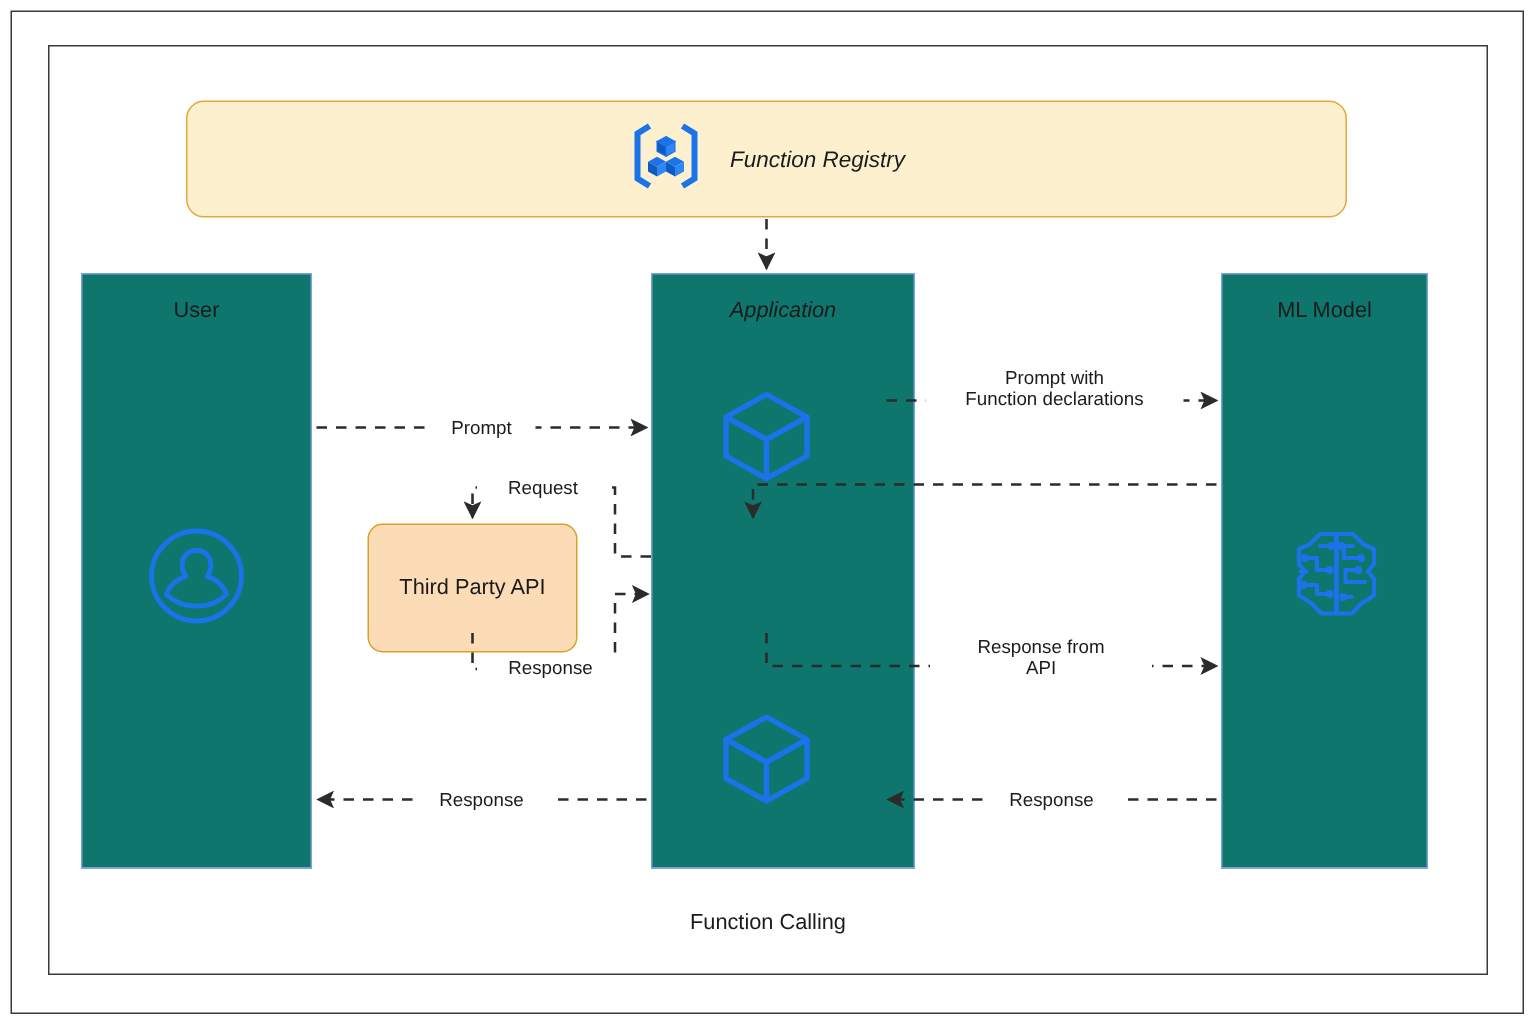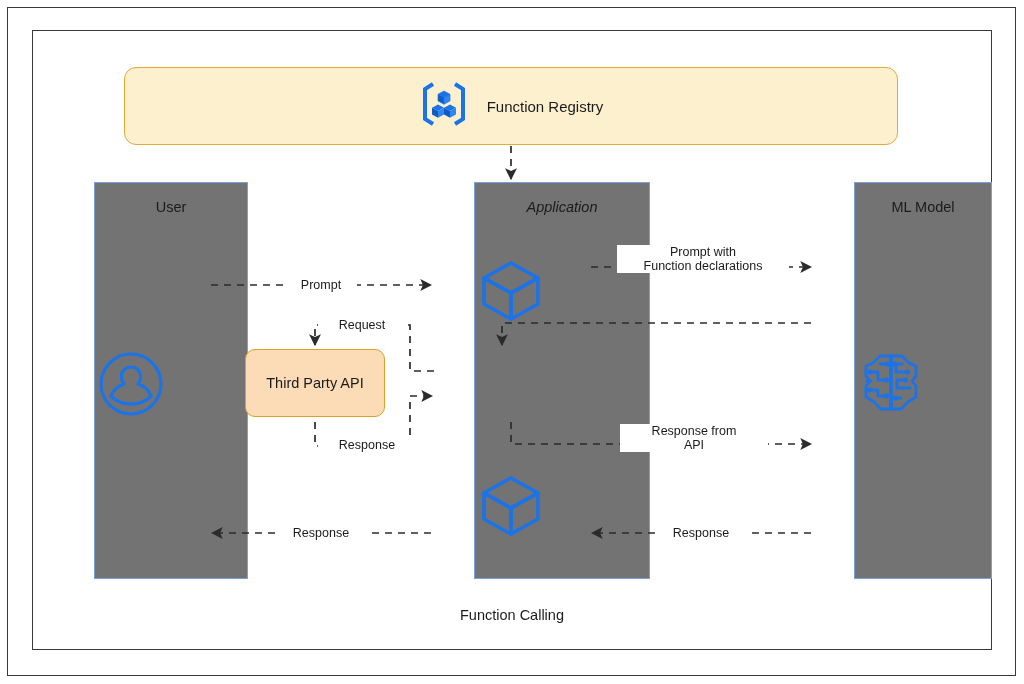--- a/index.html
+++ b/index.html
@@ -40,30 +40,30 @@
   .registry-box {
     left: 124px; top: 67px;
     width: 774px; height: 78px;
     background: #fdf0cf;
     border: 1.6px solid #e2a93b;
     border-radius: 12px;
     display: flex;
     align-items: center;
     justify-content: center;
     gap: 18px;
+    font-style: italic;
   }
   .registry-label {
     font-size: 15px;
     color: #1b1b1b;
   }
 
   .col-box {
-    background: #737373;
+    background: #0f766e;
     border: 1.4px solid #7ba2d6;
-    margin-left: 40px;
   }
   .user-box   { left: 54px;  top: 182px; width: 154px; height: 397px; }
   .app-box    { left: 434px; top: 182px; width: 176px; height: 397px; font-style: italic; }
   .ml-box     { left: 814px; top: 182px; width: 138px; height: 397px; }
 
   .col-title {
     position: absolute;
     top: 16px;
     left: 0; right: 0;
     text-align: center;
@@ -76,21 +76,21 @@
     width: 147px; height: 67px;
     background: #d7e9cf;
     border: 1.5px solid #7aae5c;
     border-radius: 9px;
     display: flex; align-items: center; justify-content: center;
     font-size: 14.5px;
     color: #1b1b1b;
   }
   .tpa-box {
     left: 245px; top: 349px;
-    width: 140px; height: 68px;
+    width: 140px; height: 86px;
     background: #fbdcb6;
     border: 1.6px solid #dba029;
     border-radius: 10px;
     display: flex; align-items: center; justify-content: center;
     font-size: 14.5px;
     color: #1b1b1b;
   }
 
   .caption {
     position: absolute;

